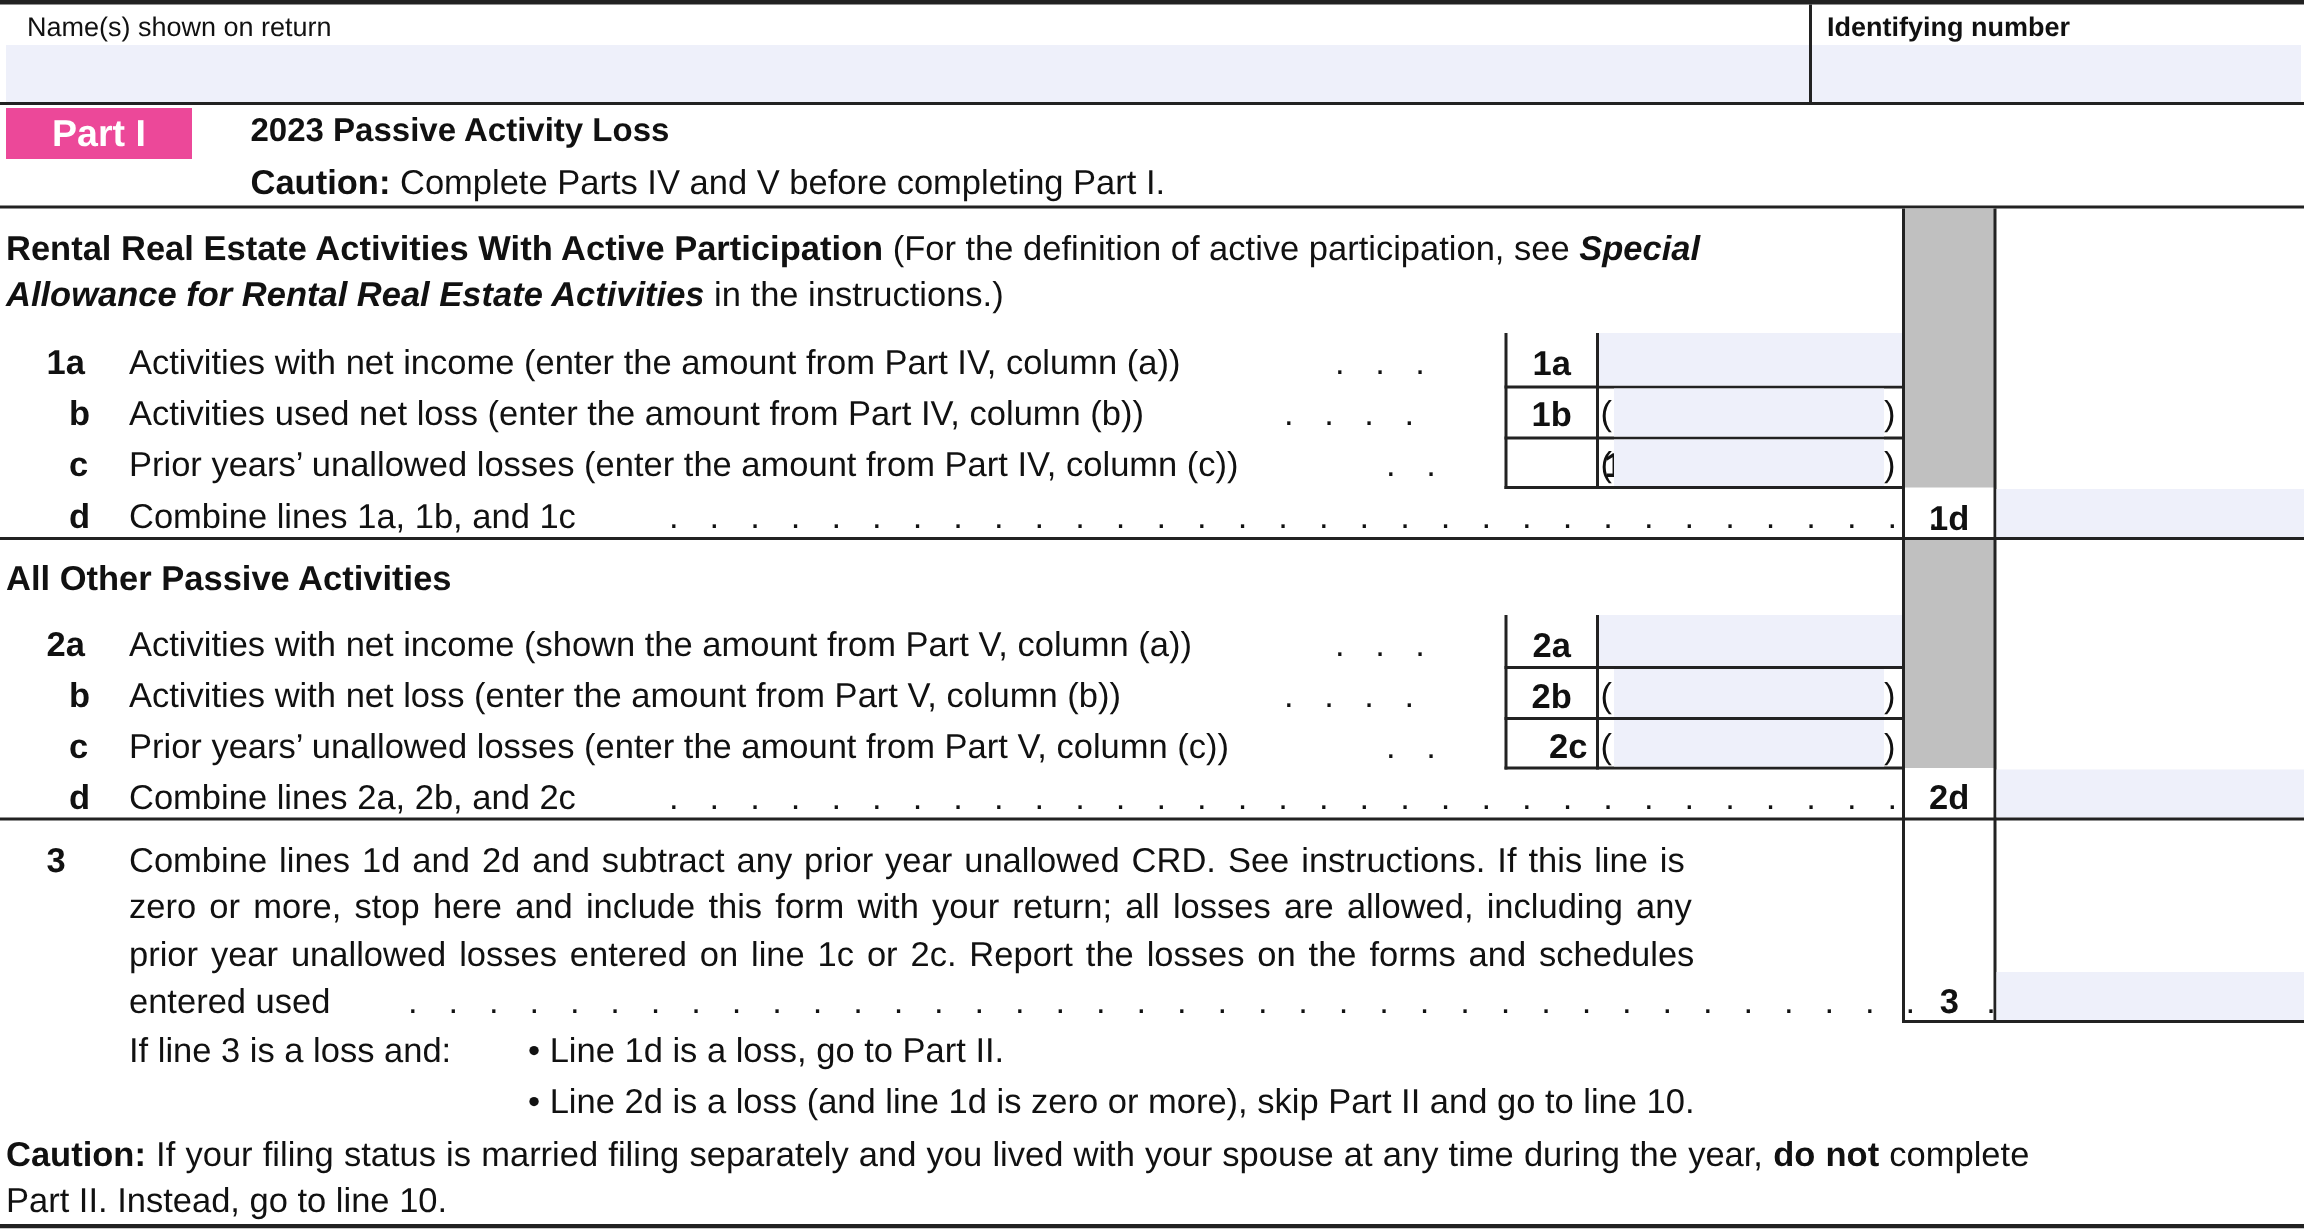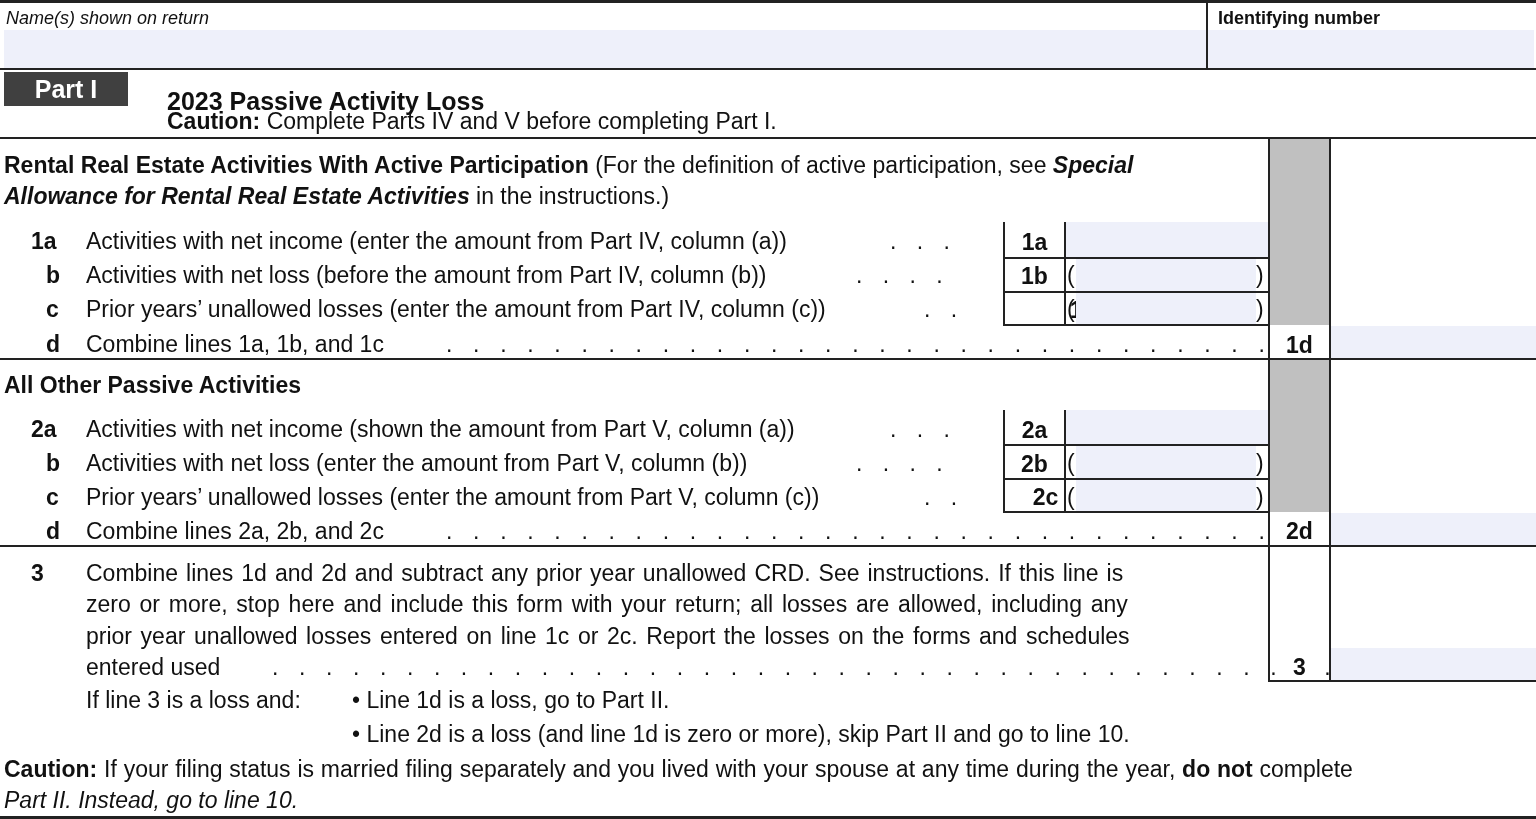--- a/index.html
+++ b/index.html
@@ -11,36 +11,36 @@
   .gray { position:absolute; background:#c0c0c0; }
   .t { position:absolute; white-space:nowrap; font-size:23px; line-height:28px; }
   .b { font-weight:bold; }
   .bi { font-weight:bold; font-style:italic; }
   .small { font-size:18px; line-height:22px; }
   .dots { position:absolute; white-space:nowrap; font-size:23px; line-height:28px; letter-spacing:0; }
   .lbl { position:absolute; font-weight:bold; font-size:23px; line-height:28px; text-align:center; }
   .paren { position:absolute; font-size:23px; line-height:28px; }
   .field { position:absolute; background:#eef0fa; border:none; outline:none; padding:0 6px; box-sizing:border-box;
            font-family:"Liberation Sans", sans-serif; font-size:20px; }
-  .partbox { position:absolute; left:4px; top:72px; width:124px; height:34px; background:#404040; color:#fff;
+  .partbox { position:absolute; left:4px; top:72px; width:124px; height:34px; background:#ec4899; color:#fff;
              font-weight:bold; font-size:25px; line-height:34px; text-align:center; }
 </style>
 </head>
 <body>
 
 <div class="hline" style="left:0;top:0;width:1536px;height:3px;"></div>
-<div class="t small" style="left:6px;top:7px;font-style:italic;">Name(s) shown on return</div>
+<div class="t small" style="left:18px;top:7px;">Name(s) shown on return</div>
 <input class="field" style="left: 4px; top: 30px; width: 1202px; height: 38px;" value="">
 <div class="vline" style="left:1206px;top:3px;width:2px;height:66px;"></div>
 <div class="t small b" style="left:1218px;top:7px;">Identifying number</div>
 <input class="field" style="left: 1208px; top: 30px; height: 38px; width: 326px;" value="">
 <div class="hline" style="left:0;top:68px;width:1536px;height:2px;"></div>
 
 <div class="partbox">Part I</div>
-<div class="t b" style="left:167px;top:87px;font-size:25px;">2023 Passive Activity Loss</div>
+<div class="t b" style="left:167px;top:73px;font-size:22px;">2023 Passive Activity Loss</div>
 <div class="t" style="left:167px;top:107px;">
   <span class="b">Caution:</span><span> Complete Parts IV and V before completing Part I.</span>
 </div>
 <div class="hline" style="left:0;top:137px;width:1536px;height:2px;"></div>
 
 <div class="gray" style="left:1268px;top:139px;width:62px;height:186px;"></div>
 <div class="gray" style="left:1268px;top:360px;width:62px;height:152px;"></div>
 <div class="vline" style="left:1268px;top:139px;width:2px;height:543px;"></div>
 <div class="vline" style="left:1329px;top:139px;width:2px;height:543px;"></div>
 
@@ -49,21 +49,21 @@
 </div>
 <div class="t" style="left:4px;top:182px;">
   <span class="bi">Allowance for Rental Real Estate Activities</span><span> in the instructions.)</span>
 </div>
 
 <div class="t b" style="left:31px;top:227px;">1a</div>
 <div class="t" style="left:86px;top:227px;">Activities with net income (enter the amount from Part IV, column (a))</div>
 <div class="dots" style="left:890px;top:227px;word-spacing:14px;">. . .</div>
 
 <div class="t b" style="left:46px;top:261px;">b</div>
-<div class="t" style="left:86px;top:261px;">Activities with net loss (before the amount from Part IV, column (b))</div>
+<div class="t" style="left:86px;top:261px;">Activities used net loss (enter the amount from Part IV, column (b))</div>
 <div class="dots" style="left:856px;top:261px;word-spacing:14px;">. . . .</div>
 
 <div class="t b" style="left:46px;top:295px;">c</div>
 <div class="t" style="left:86px;top:295px;">Prior years’ unallowed losses (enter the amount from Part IV, column (c))</div>
 <div class="dots" style="left:924px;top:295px;word-spacing:14px;">. .</div>
 
 <div class="t b" style="left:46px;top:330px;">d</div>
 <div class="t" style="left:86px;top:330px;">Combine lines 1a, 1b, and 1c</div>
 <div class="dots" style="left:446px;top:330px;word-spacing:14.3px;">. . . . . . . . . . . . . . . . . . . . . . . . . . . . . . . .</div>
 
@@ -139,14 +139,14 @@
 <input class="field" style="left: 1331px; top: 648px; width: 205px; height: 32px;" value="">
 <div class="hline" style="left:1268px;top:680px;width:268px;height:2px;"></div>
 
 <div class="t" style="left:86px;top:686px;">If line 3 is a loss and:</div>
 <div class="t" style="left:352px;top:686px;">• Line 1d is a loss, go to Part II.</div>
 <div class="t" style="left:352px;top:720px;">• Line 2d is a loss (and line 1d is zero or more), skip Part II and go to line 10.</div>
 
 <div class="t" style="left:4px;top:755px;word-spacing:0.4px;">
   <span class="b">Caution:</span><span> If your filing status is married filing separately and you lived with your spouse at any time during the year, </span><span class="b">do not</span><span> complete</span>
 </div>
-<div class="t" style="left:4px;top:786px;font-style:italic;">Part II. Instead, go to line 10.</div>
+<div class="t" style="left:4px;top:786px;">Part II. Instead, go to line 10.</div>
 <div class="hline" style="left:0;top:816px;width:1536px;height:3px;"></div>
 
 </body></html>

